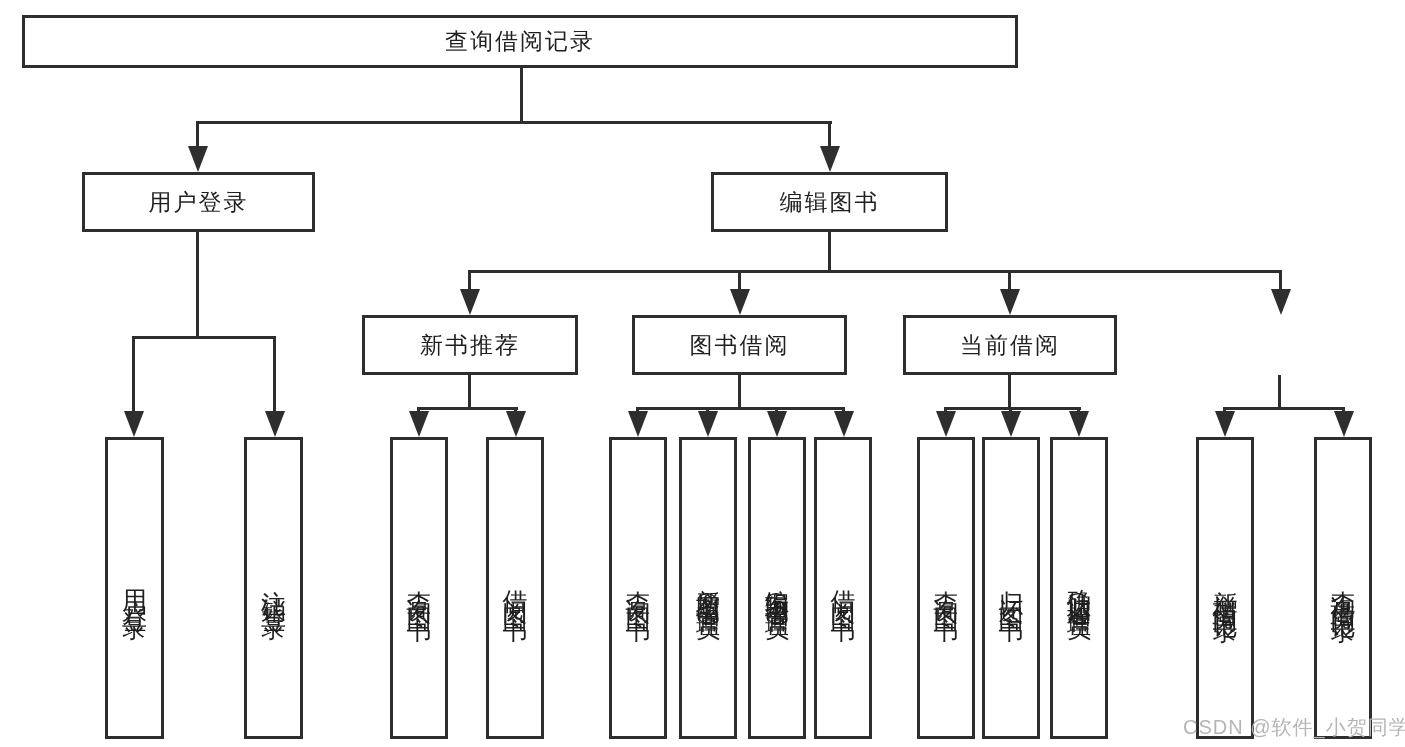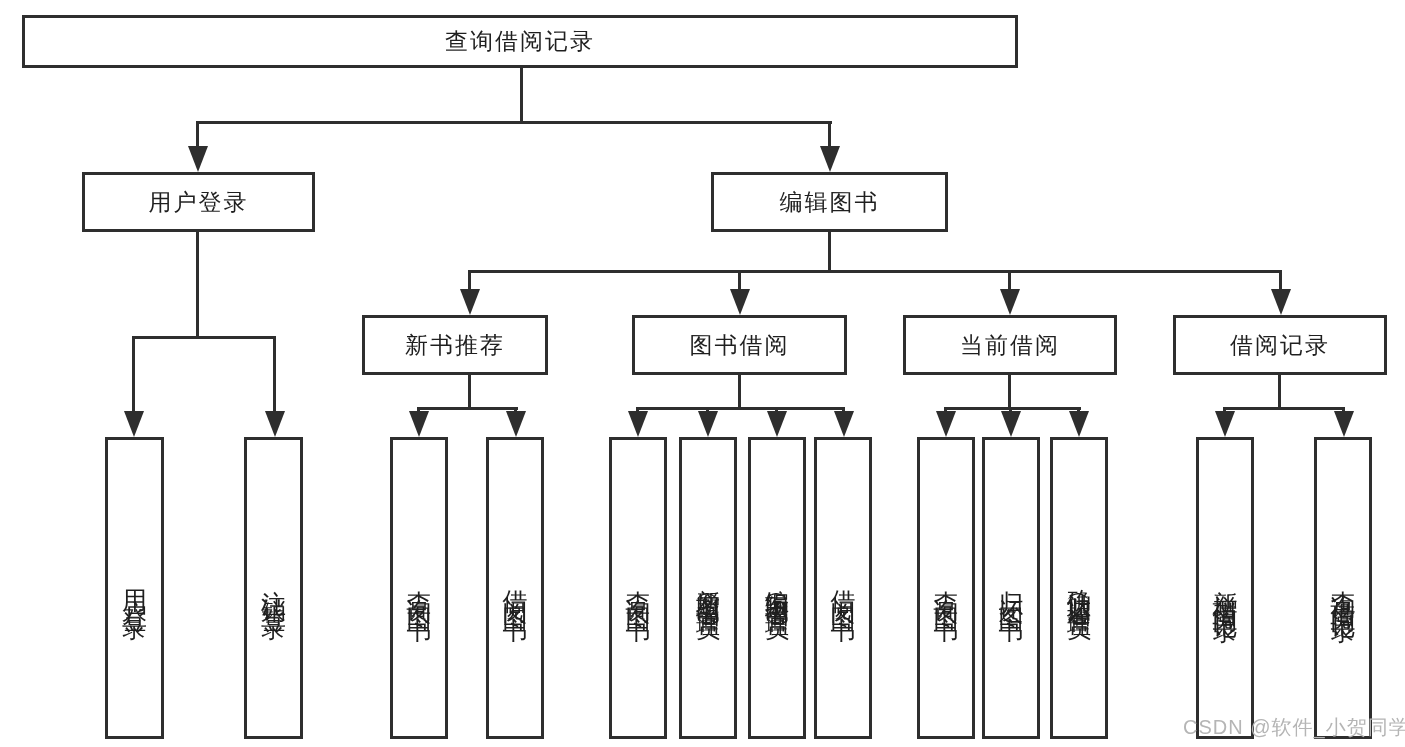--- a/index.html
+++ b/index.html
@@ -86,31 +86,28 @@
   <div class="h" style="left:468px;top:270px;width:814px;"></div>
   <div class="v" style="left:468px;top:270px;height:22px;"></div>
   <div class="a" style="left:460px;top:289px;"></div>
   <div class="v" style="left:738px;top:270px;height:22px;"></div>
   <div class="a" style="left:730px;top:289px;"></div>
   <div class="v" style="left:1008px;top:270px;height:22px;"></div>
   <div class="a" style="left:1000px;top:289px;"></div>
   <div class="v" style="left:1279px;top:270px;height:22px;"></div>
   <div class="a" style="left:1271px;top:289px;"></div>
 
-  <div class="box" style="left:362px;top:315px;width:186px;height:60px;">
+  <div class="box" style="left:362px;top:315px;width:216px;height:60px;">
     <span>新书推荐</span>
   </div>
   <div class="box" style="left:903px;top:315px;width:214px;height:60px;">
     <span>当前借阅</span>
   </div>
   <div class="box" style="left:632px;top:315px;width:215px;height:60px;">
     <span>图书借阅</span>
-  </div>
-  <div class="box" style="left:1173px;top:315px;width:214px;height:60px;">
-    <span>借阅记录</span>
   </div>
 
   <div class="v" style="left:468px;top:375px;height:32px;"></div>
   <div class="h" style="left:417px;top:407px;width:101px;"></div>
   <div class="v" style="left:417px;top:407px;height:10px;"></div>
   <div class="a" style="left:409px;top:411px;"></div>
   <div class="v" style="left:514px;top:407px;height:10px;"></div>
   <div class="a" style="left:506px;top:411px;"></div>
 
   <div class="v" style="left:738px;top:375px;height:32px;"></div>

